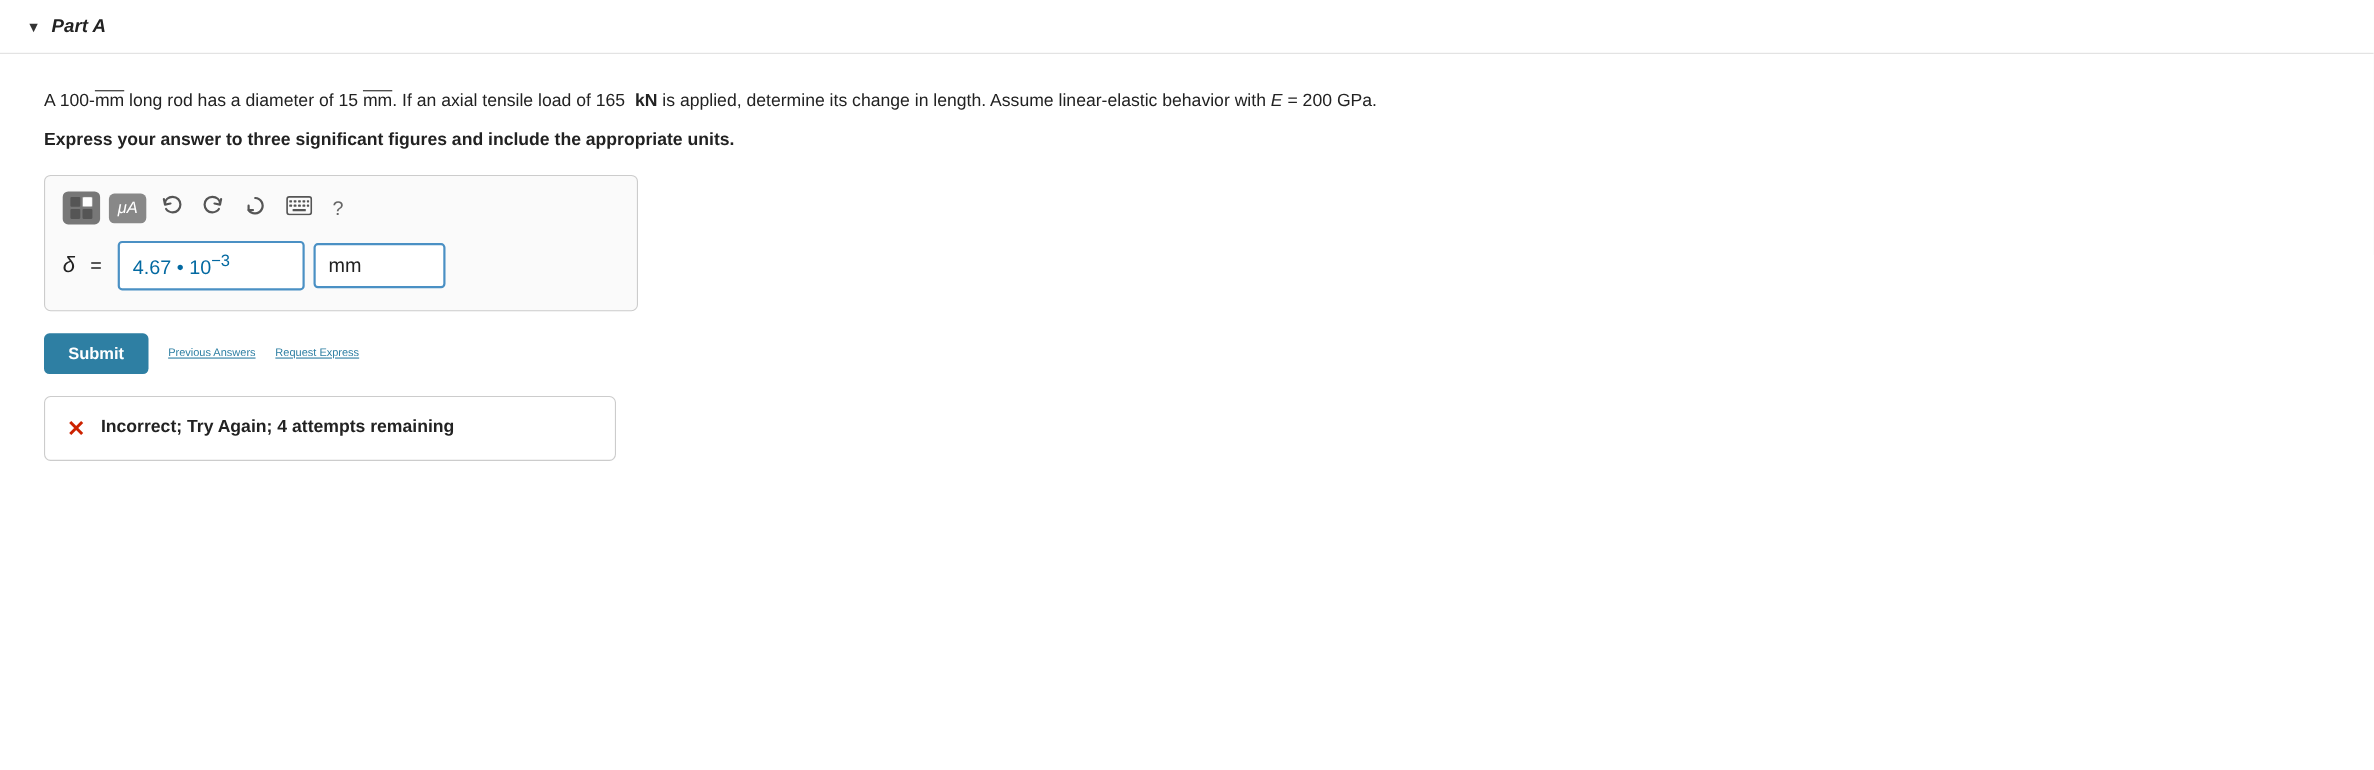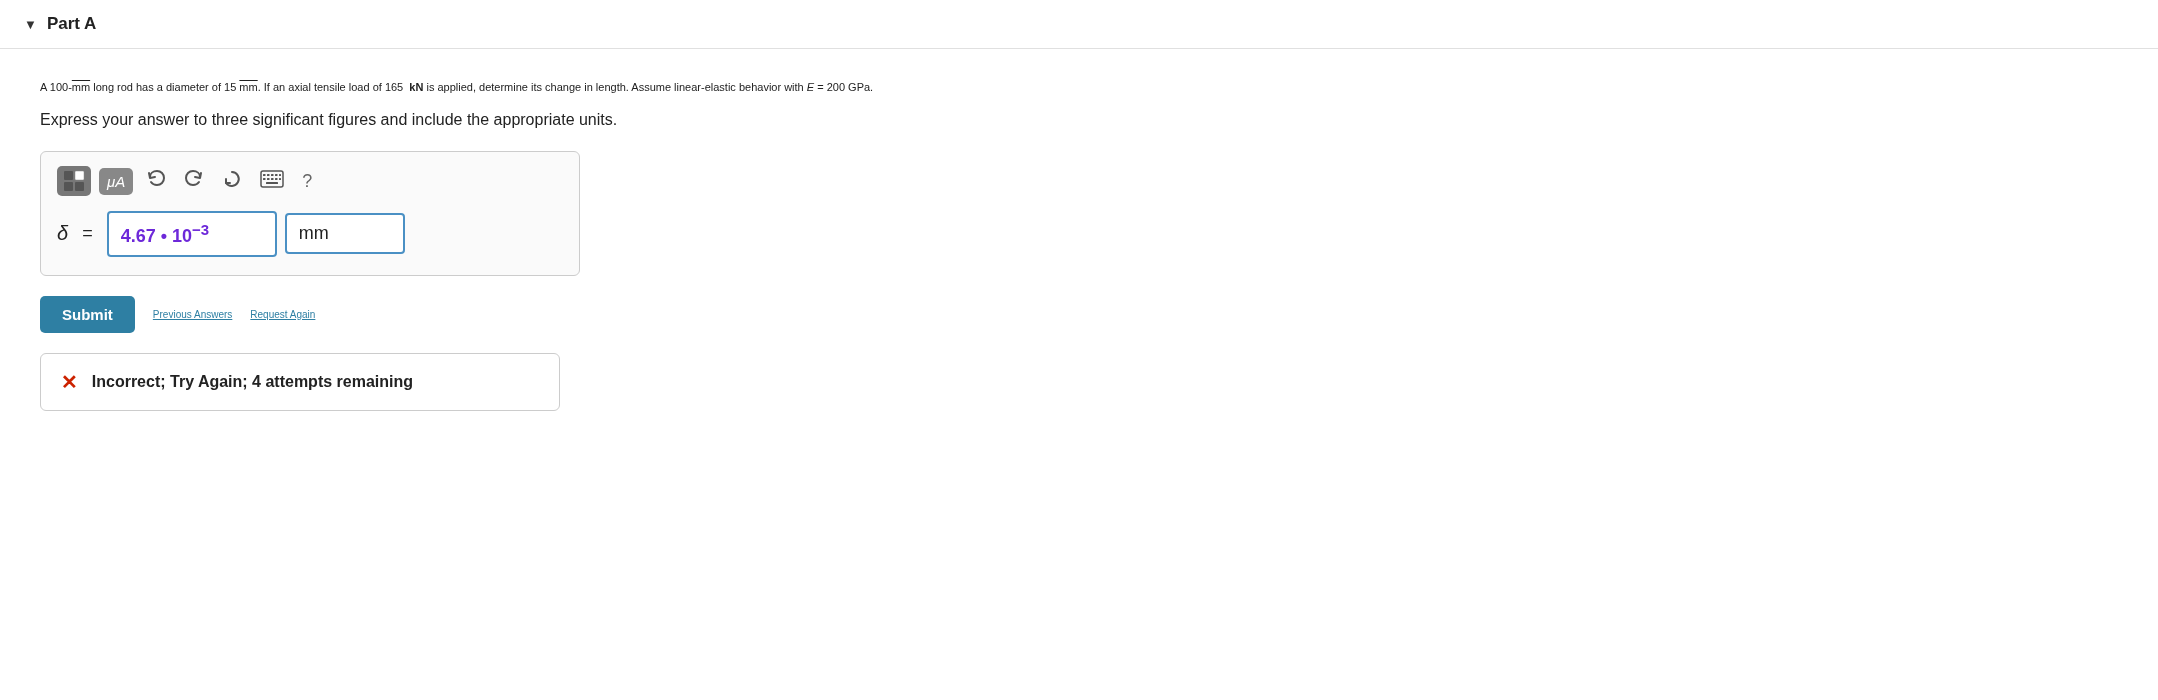--- a/index.html
+++ b/index.html
@@ -24,35 +24,36 @@
       user-select: none;
     }
     .chevron-down {
       font-size: 13px;
       margin-right: 10px;
       color: #333;
     }
     .part-title {
       font-weight: bold;
       font-size: 17px;
+      font-style: italic;
     }
     .content-area {
       padding: 30px 40px 40px 40px;
     }
     .problem-text {
-      font-size: 11px;
+      font-size: 16px;
       line-height: 1.6;
       margin-bottom: 14px;
       color: #222;
     }
     .problem-text .overline {
       text-decoration: overline;
     }
     .bold-instruction {
-      font-weight: normal;
+      font-weight: bold;
       font-size: 16px;
       margin-bottom: 22px;
     }
     .answer-box {
       border: 1px solid #ccc;
       border-radius: 6px;
       padding: 14px 16px 18px 16px;
       display: inline-block;
       background: #fafafa;
       margin-bottom: 20px;
@@ -119,23 +120,22 @@
       border-radius: 4px;
       padding: 8px 12px;
       font-size: 18px;
       background: #fff;
       min-width: 170px;
       display: flex;
       align-items: center;
     }
     .math-expression {
       font-size: 18px;
-      color: #6d28d9;
+      color: #0369a1;
       white-space: nowrap;
-      font-weight: bold;
     }
     .units-input {
       border: 2px solid #4a90c4;
       border-radius: 4px;
       padding: 8px 12px;
       font-size: 18px;
       background: #fff;
       min-width: 120px;
       display: flex;
       align-items: center;
@@ -289,21 +289,21 @@
         <div class="units-input">
           <span>mm</span>
         </div>
       </div>
     </div>
 
     
     <div class="action-row">
       <button class="submit-btn">Submit</button>
       <button class="link-btn">Previous Answers</button>
-      <button class="link-btn">Request Again</button>
+      <button class="link-btn">Request Express</button>
     </div>
 
     
     <div class="feedback-box">
       <span class="error-icon">✕</span>
       <span class="feedback-text">Incorrect; Try Again; 4 attempts remaining</span>
     </div>
 
   </div>
 </div>

